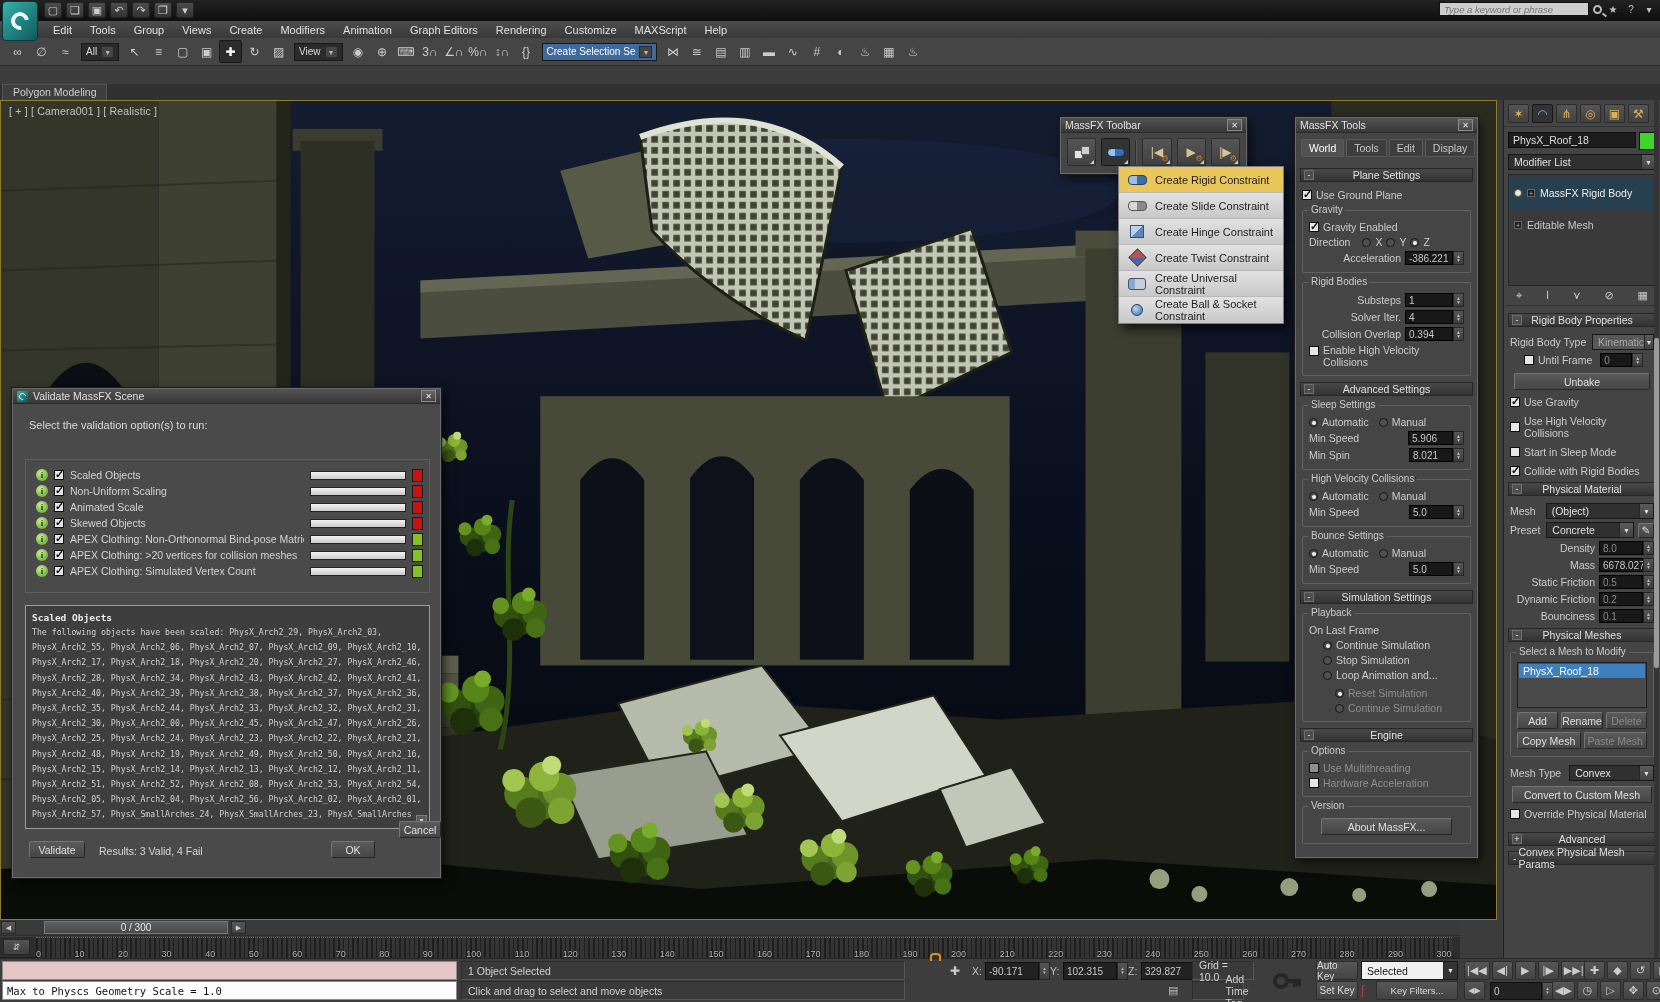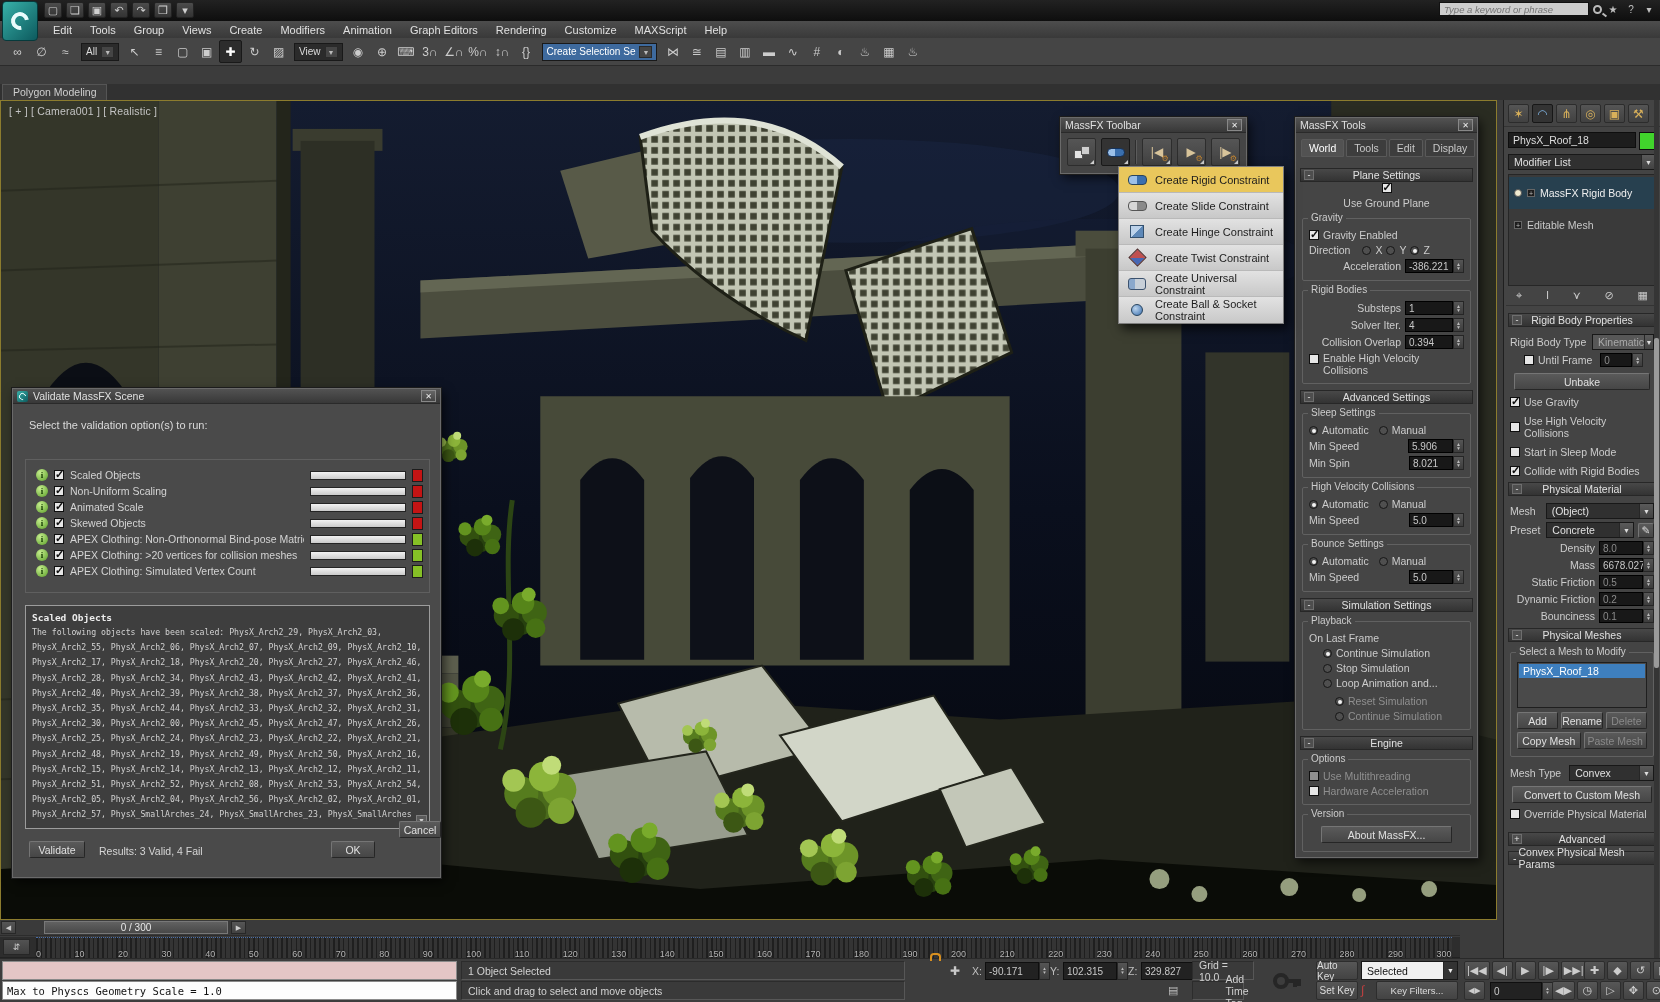--- a/index.html
+++ b/index.html
@@ -465,21 +465,21 @@
       <span class="mfx-tab active" data-interactable="true">World</span>
       <span class="mfx-tab" data-interactable="true">Tools</span>
       <span class="mfx-tab" data-interactable="true">Edit</span>
       <span class="mfx-tab" data-interactable="true">Display</span>
     </div>
     <div class="mfx-body">
       <div class="rollout-header" data-interactable="true">
         <span class="rh-box" data-interactable="true">-</span>
         <span data-interactable="false">Plane Settings</span>
       </div>
-      <div class="row" style="margin-top:1px;flex-direction:column;">
+      <div class="row" style="margin-top:7px;">
         <span class="cb on" data-interactable="true"></span>
         <span data-interactable="false">Use Ground Plane</span>
       </div>
       <div class="group">
         <span class="group-label" data-interactable="false">Gravity</span>
         <div class="row">
             <span class="cb on" data-interactable="true"></span>
           <span data-interactable="false">Gravity Enabled</span>
           </div>
         <div class="row">

